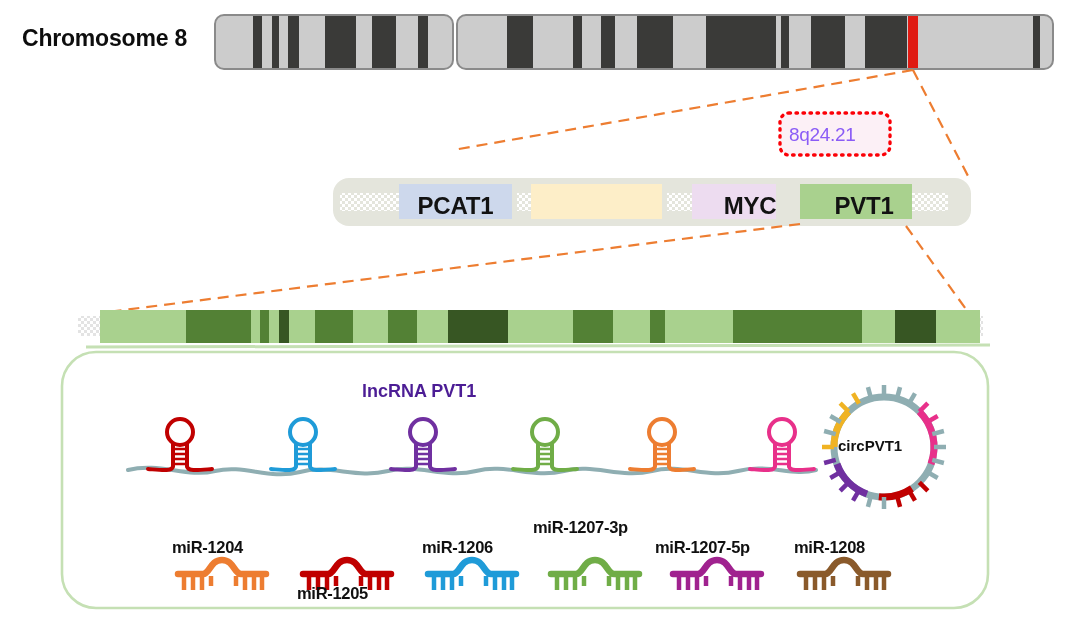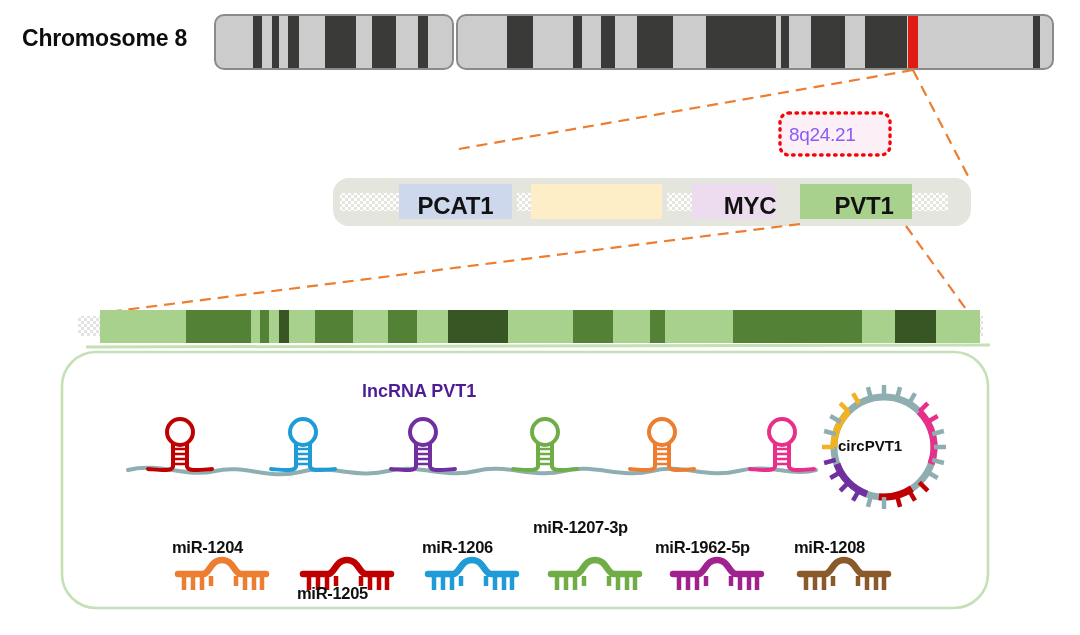--- a/index.html
+++ b/index.html
@@ -390,16 +390,16 @@
   <div class="gene-lbl" style="left:692px;top:192px;width:84px;margin-left:16px;">MYC</div>
   <div class="gene-lbl" style="left:800px;top:192px;width:128px;">PVT1</div>
 
   <div class="lbl" id="lnc-title">lncRNA PVT1</div>
   <div class="lbl" id="circ-title">circPVT1</div>
 
   <div class="mir-lbl" style="left:172px;top:538px;width:100px;">miR-1204</div>
   <div class="mir-lbl" style="left:297px;top:538px;width:100px;margin-top:46px;">miR-1205</div>
   <div class="mir-lbl" style="left:422px;top:538px;width:100px;">miR-1206</div>
   <div class="mir-lbl" style="left:533px;top:518px;width:124px;">miR-1207-3p</div>
-  <div class="mir-lbl" style="left:655px;top:538px;width:124px;">miR-1962-5p</div>
+  <div class="mir-lbl" style="left:655px;top:538px;width:124px;">miR-1207-5p</div>
   <div class="mir-lbl" style="left:794px;top:538px;width:100px;">miR-1208</div>
 
 </div>
 
 </body></html>

